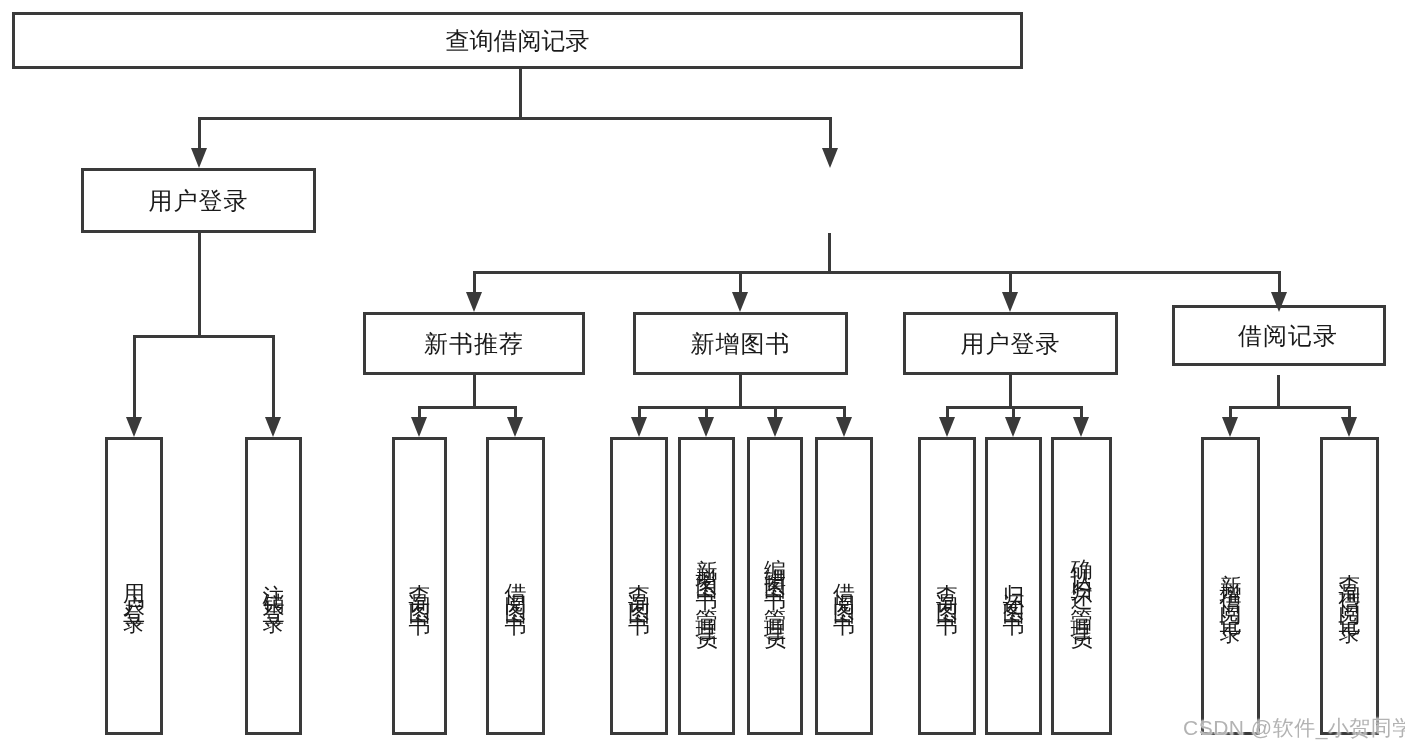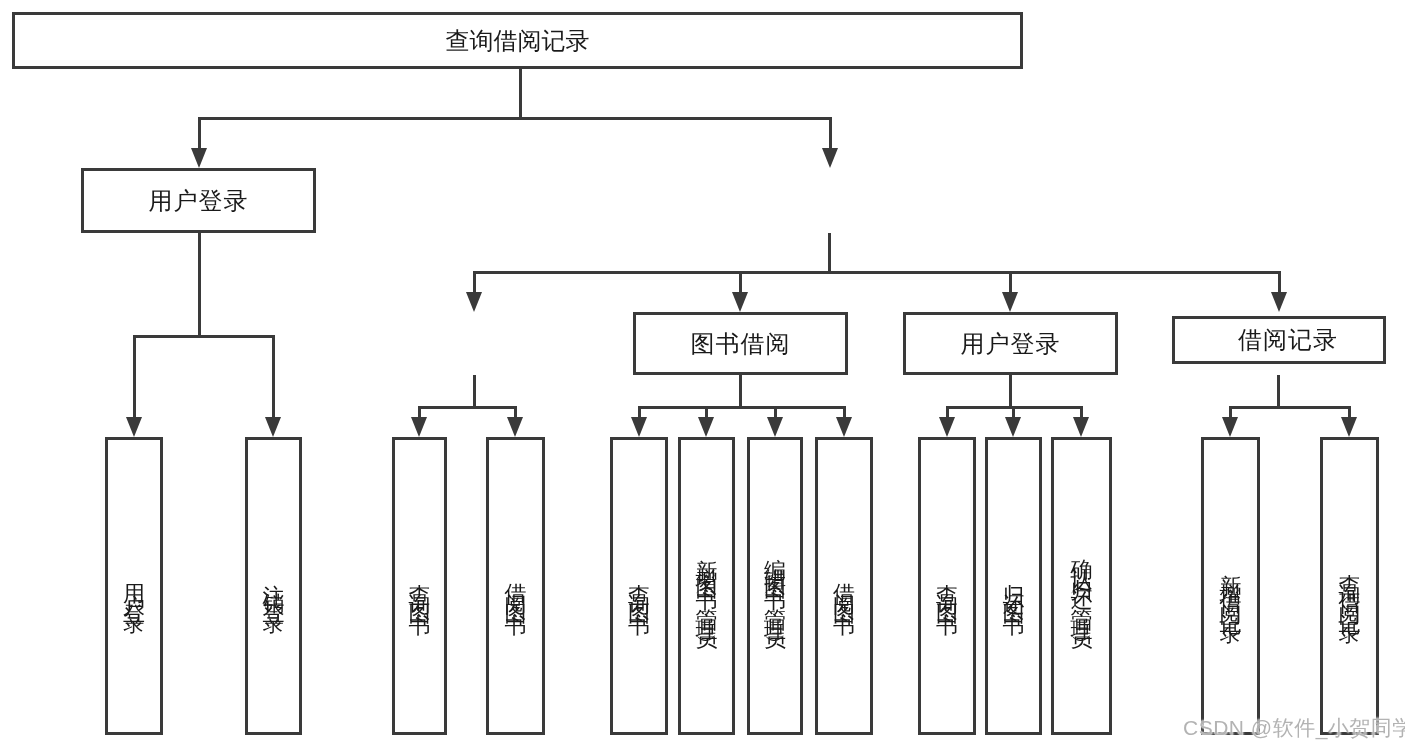--- a/index.html
+++ b/index.html
@@ -53,23 +53,24 @@
 </style>
 </head>
 <body>
 
 <div id="canvas">
 
   <div class="node root" style="left:12px; top:12px; width:1011px; height:57px;">查询借阅记录</div>
 
   <div class="node hnode" style="left:81px; top:168px; width:235px; height:65px;">用户登录</div>
 
-  <div class="node hnode" style="left:633px; top:312px; width:215px; height:63px;">图书借阅</div>
+  <div class="node hnode" style="left:363px; top:312px; width:222px; height:63px;">新书推荐</div>
+  <div class="node hnode" style="left:633px; top:312px; width:215px; height:63px;">新增图书</div>
   <div class="node hnode" style="left:903px; top:312px; width:215px; height:63px;">用户登录</div>
-  <div class="node hnode" style="left:1172px; top:316px; width:214px; height:48px;padding-left:18px;">借阅记录</div>
+  <div class="node hnode" style="left:1172px; top:305px; width:214px; height:61px;padding-left:18px;">借阅记录</div>
 
   <div class="node leaf" style="left:105px; top:437px; width:58px; height:298px;">
     <span class="vtext">用户登录</span>
   </div>
   <div class="node leaf" style="left:245px; top:437px; width:57px; height:298px;">
     <span class="vtext">注销登录</span>
   </div>
 
   <div class="node leaf" style="left:392px; top:437px; width:55px; height:298px;">
     <span class="vtext">查询图书</span>

